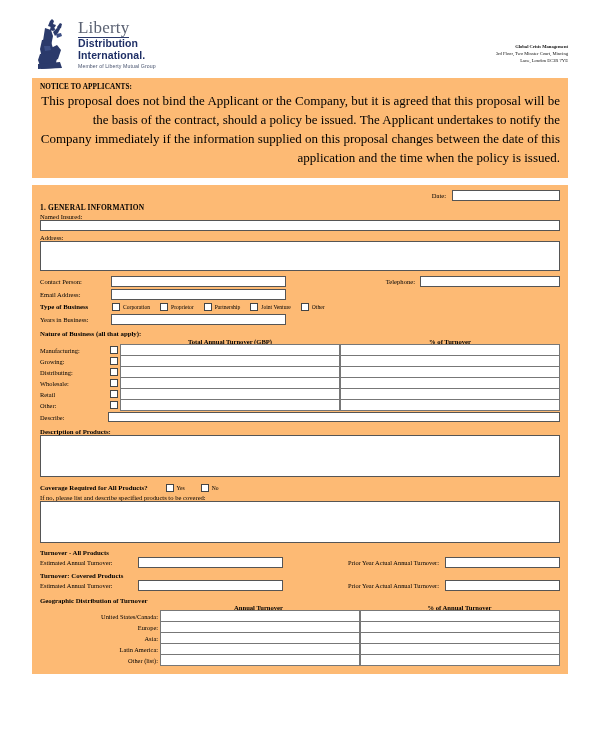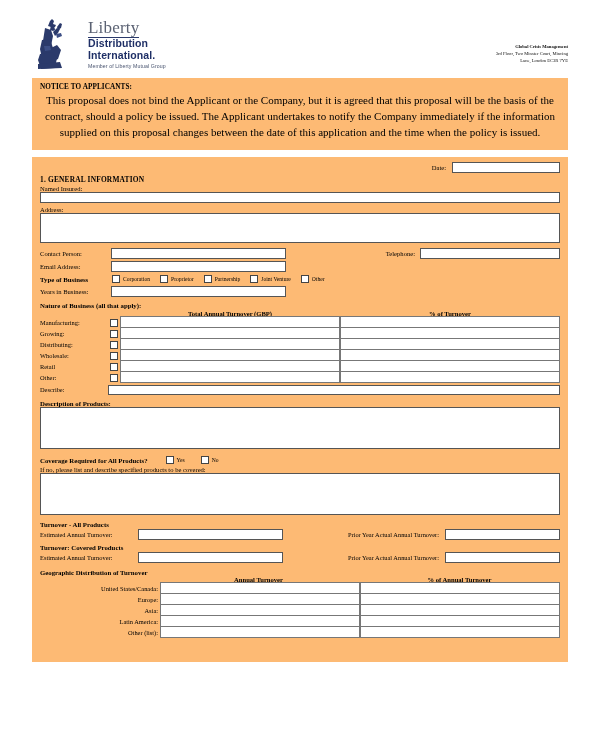--- a/index.html
+++ b/index.html
@@ -30,21 +30,21 @@
     display: flex;
     align-items: flex-start;
     padding-top: 12px;
     box-sizing: border-box;
   }
   .logo-box {
     width: 152px;
     flex: 0 0 152px;
     display: flex;
     align-items: center;
-    gap: 16px;
+    gap: 6px;
     padding-top: 6px;
   }
   .logo-mark { width: 40px; height: 52px; flex: 0 0 40px; }
   .logo-text { line-height: 1.05; }
   .logo-liberty {
     font-family: "Liberation Serif", serif;
     font-size: 17px;
     color: #5b6273;
     letter-spacing: .2px;
     border-bottom: 1px solid #2b3a6b;
@@ -98,23 +98,23 @@
   }
   .gap { height: 7px; background: #ffffff; }
 
   .notice-title {
     font-size: 7.2px;
     font-weight: bold;
     letter-spacing: .1px;
     margin-bottom: 1px;
   }
   .notice-body {
-    font-size: 11px;
+    font-size: 13px;
     line-height: 1.46;
-    text-align: center;
+    text-align: right;
   }
 
   
   .lbl { font-size: 6.6px; }
   .lbl-b { font-size: 6.8px; font-weight: bold; }
   .sec-title { font-size: 7.4px; font-weight: bold; letter-spacing: .2px; }
 
   .field {
     background: #ffffff;
     border: 1px solid #555;
@@ -277,21 +277,21 @@
     </div>
   </div>
 
   <div class="panel" style="padding-top:5px;padding-bottom:10px;">
     <div class="notice-title">NOTICE TO APPLICANTS:</div>
     <div class="notice-body">This proposal does not bind the Applicant or the  Company, but it is agreed that this proposal will be the basis of the contract, should a policy be issued.  The Applicant undertakes to notify the Company immediately if the information supplied on this proposal changes between the date of this application and the time when the policy is issued.</div>
   </div>
 
   <div class="gap"></div>
 
-  <div class="panel" style="padding-top:5px;padding-bottom:24px;">
+  <div class="panel" style="padding-top:5px;padding-bottom:8px;">
 
     <div class="row-date">
       <span class="lbl">Date:</span>
       <span class="field" style="width:108px;"></span>
     </div>
 
     <div class="sec-title" style="margin-top:2px;">1. GENERAL INFORMATION</div>
 
     <div class="lbl" style="margin-top:1px;">Named Insured:</div>
     <div class="field" style="width:100%;"></div>

